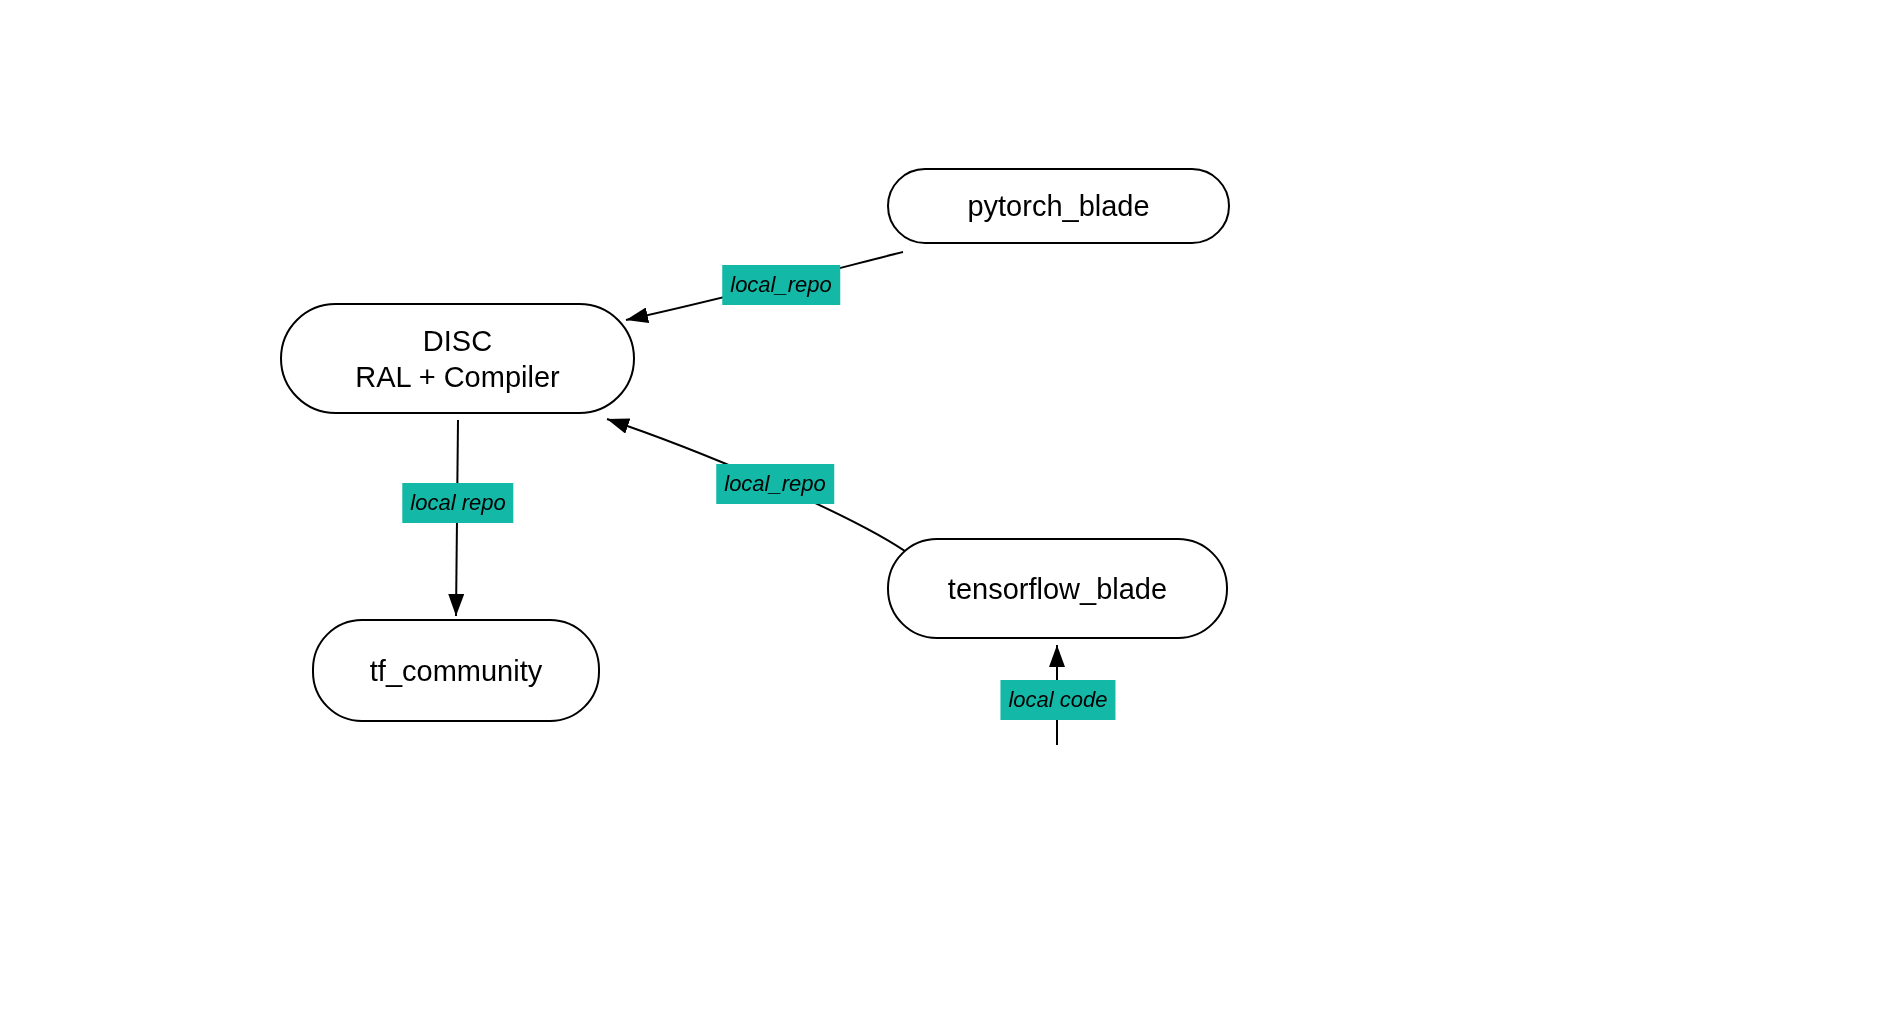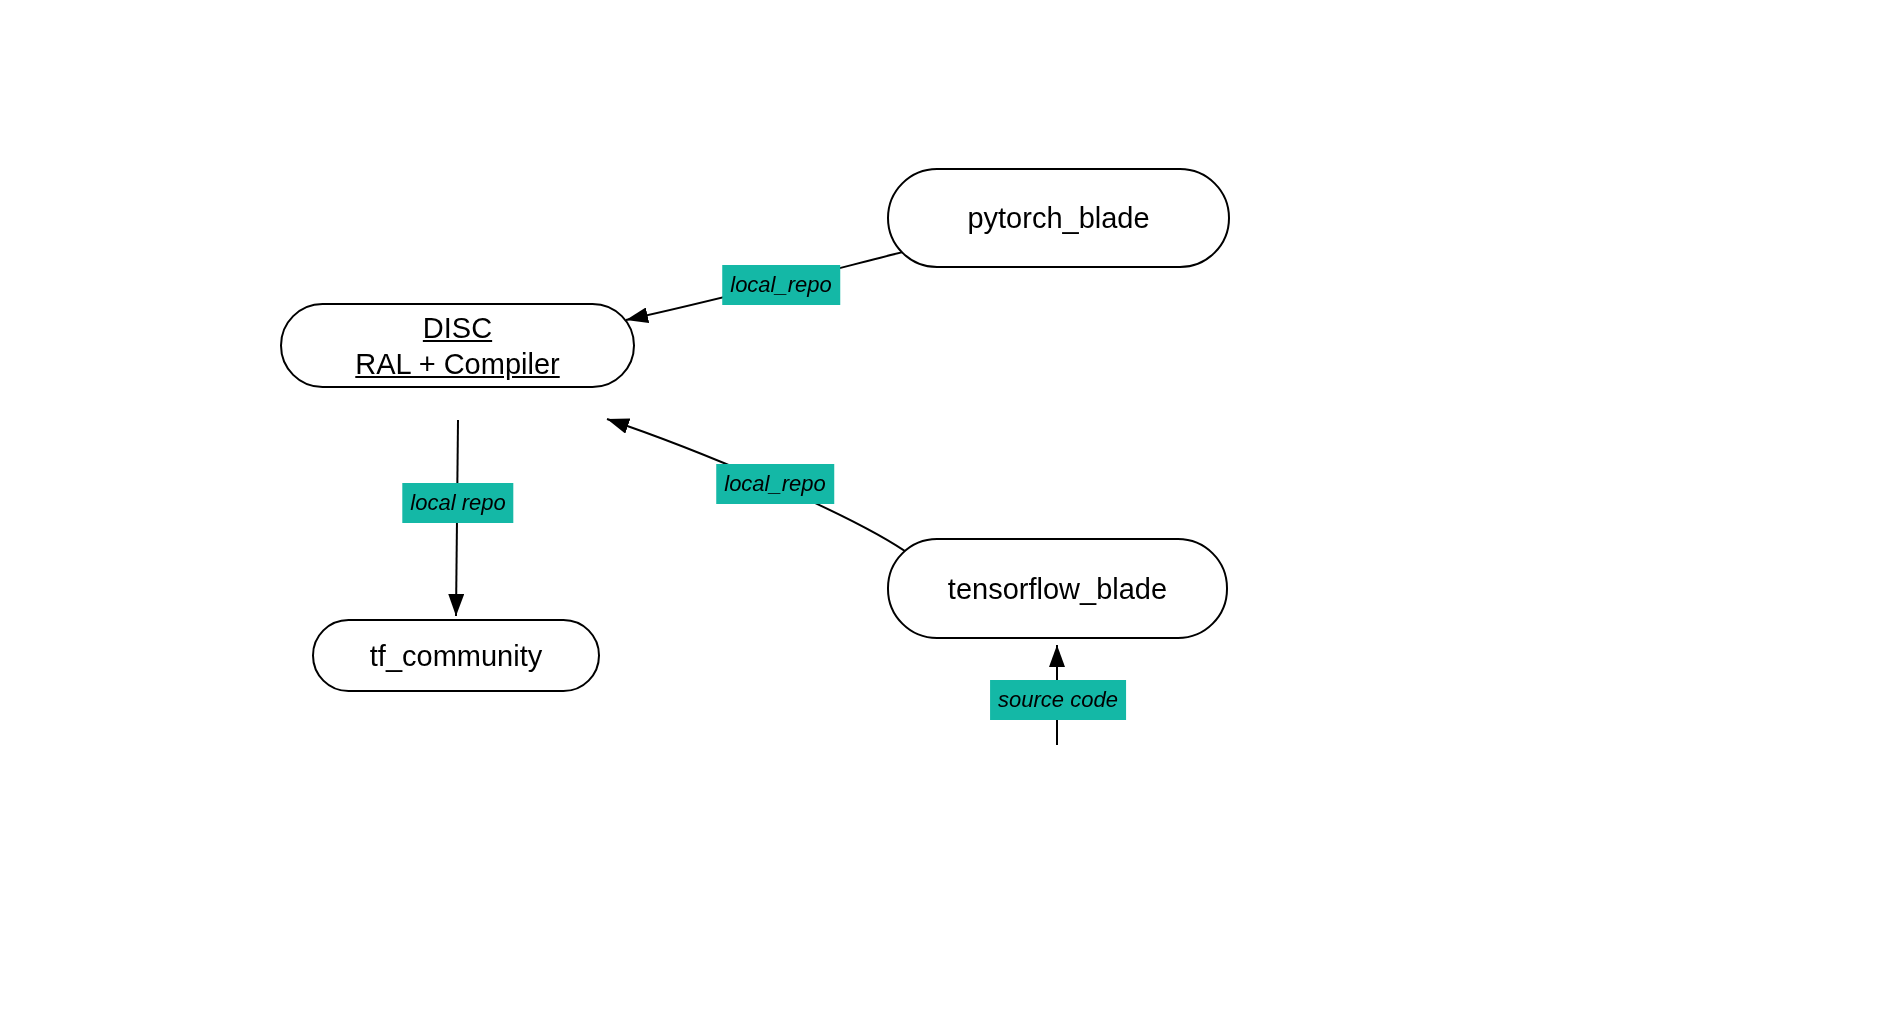--- a/index.html
+++ b/index.html
@@ -44,23 +44,23 @@
   .edge-label {
     position: absolute;
     transform: translate(-50%, -50%);
     background: #14b8a6;
     padding: 4px 8px;
     font-size: 22px;
     line-height: 32px;
     white-space: nowrap;
     font-style: italic;
   }
-  .n-pytorch   { left: 887px; top: 168px; width: 343px; height: 100px; border-radius: 50px; }
-  .n-disc      { left: 280px; top: 303px; width: 355px; height: 85px; border-radius: 58px; text-decoration: underline; }
-  .n-tfcomm    { left: 312px; top: 619px; width: 288px; height:  73px; border-radius: 50px; }
+  .n-pytorch   { left: 887px; top: 168px; width: 343px; height: 76px; border-radius: 50px; }
+  .n-disc      { left: 280px; top: 303px; width: 355px; height: 111px; border-radius: 58px; }
+  .n-tfcomm    { left: 312px; top: 619px; width: 288px; height:  103px; border-radius: 50px; }
   .n-tfblade   { left: 887px; top: 538px; width: 341px; height: 101px; border-radius: 50px; align-items: center; }
   .n-discbridge{ left: 887px; top: 745px; width: 341px; height: 100px; border-radius: 50px; }
   .l-localrepo-top { left: 781px; top: 285px; }
   .l-localrepo-mid { left: 775px; top: 484px; }
   .l-localrepo-left{ left: 458px; top: 503px; }
   .l-sourcecode    { left: 1058px; top: 700px; }
 </style>
 </head>
 <body>
 
@@ -99,15 +99,15 @@
     <span>tensorflow_blade</span>
   </div>
 
 
   <div class="edge-label l-localrepo-top">local_repo</div>
 
   <div class="edge-label l-localrepo-mid">local_repo</div>
 
   <div class="edge-label l-localrepo-left">local repo</div>
 
-  <div class="edge-label l-sourcecode">source code</div>
+  <div class="edge-label l-sourcecode">local code</div>
 
 </div>
 
 </body></html>

